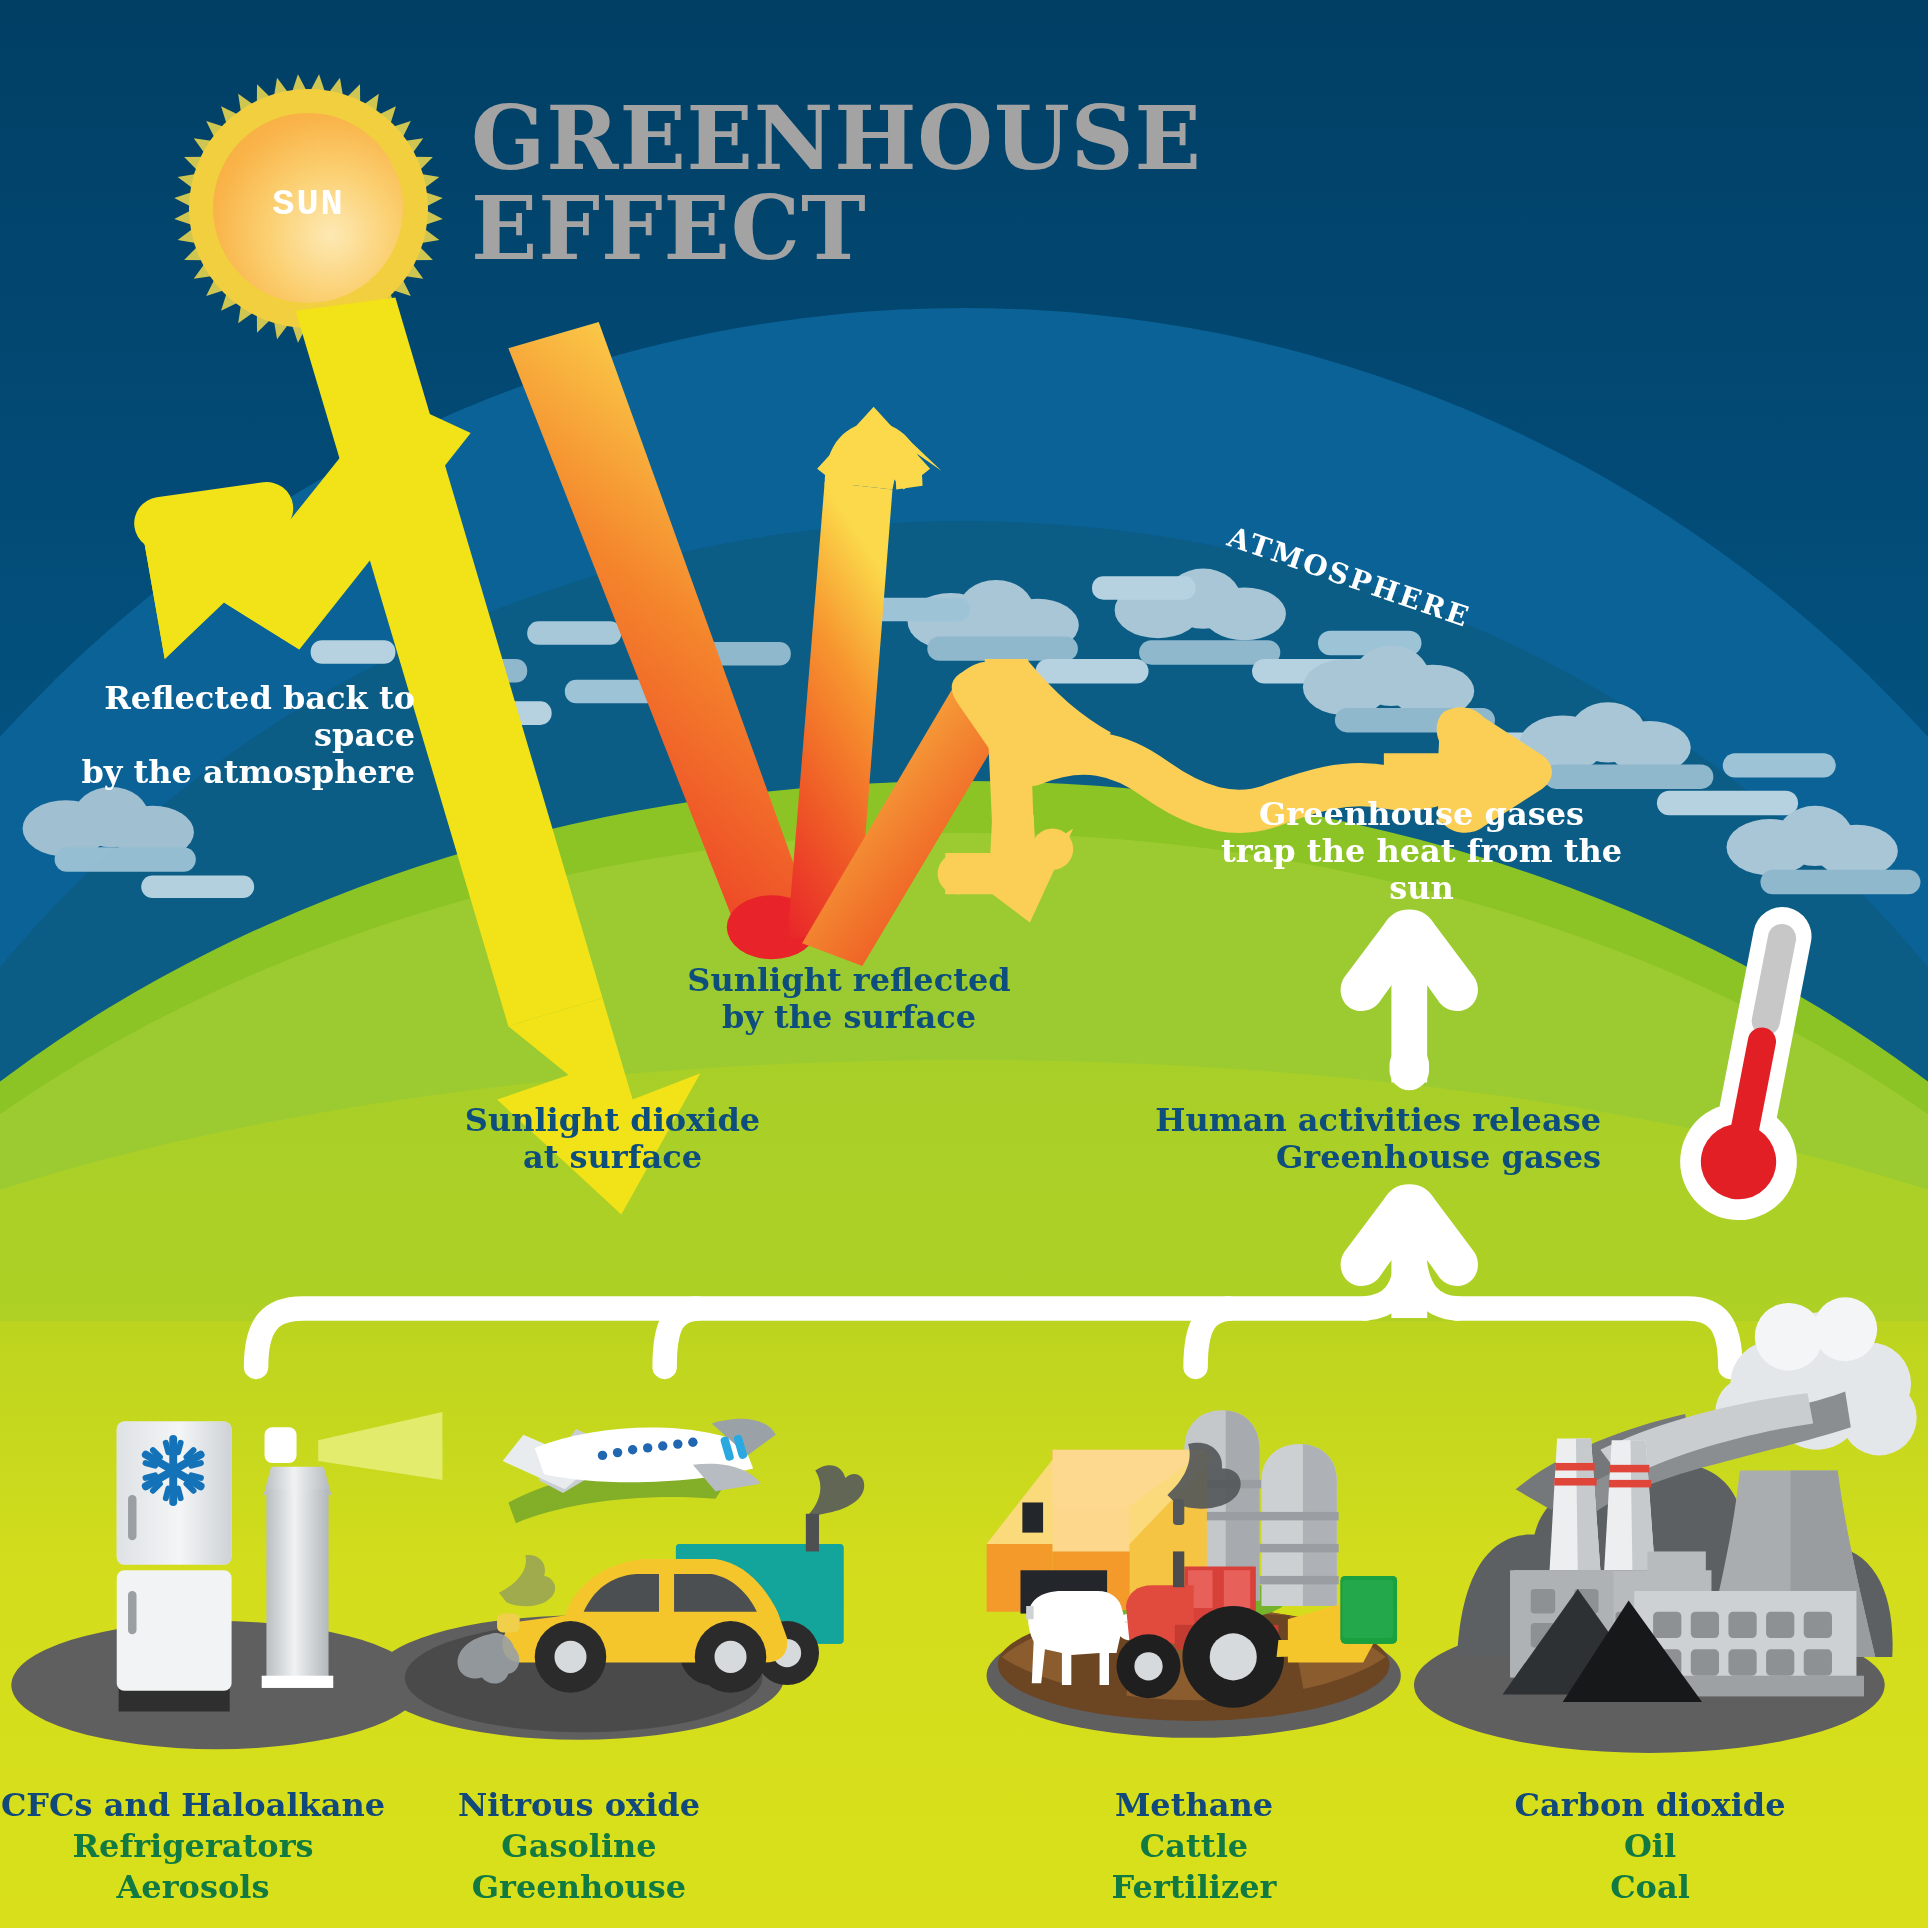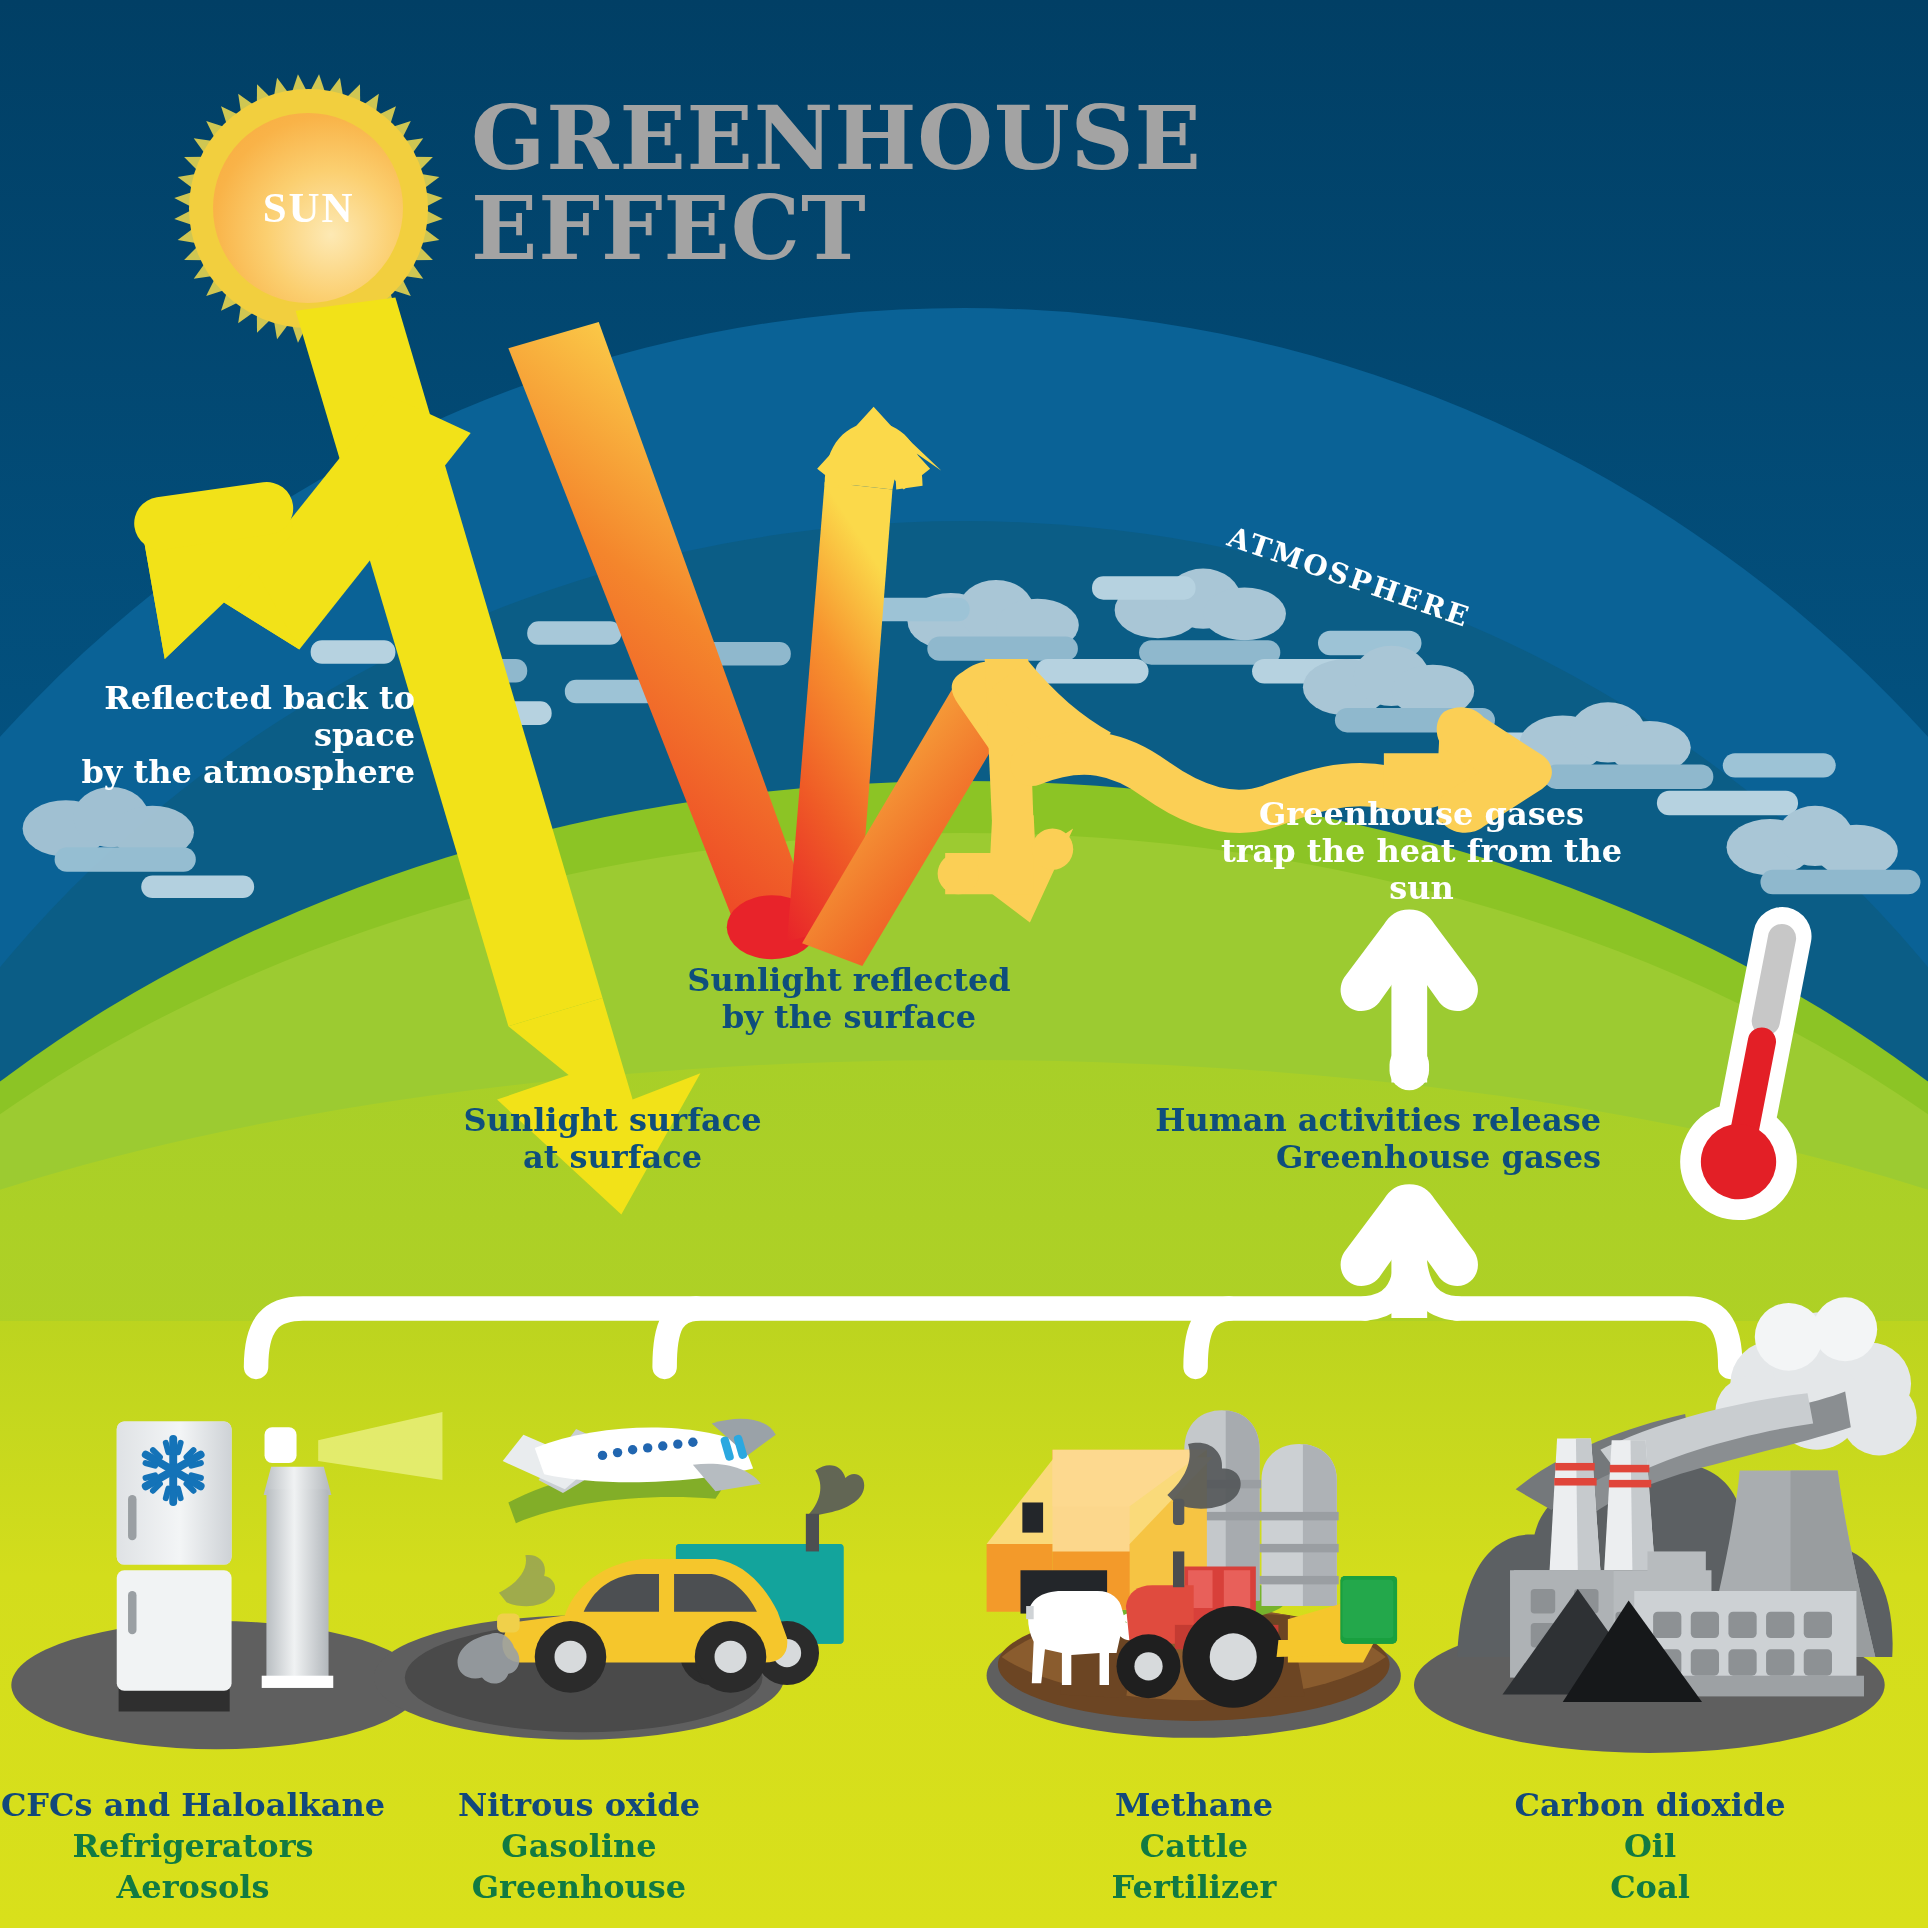--- a/index.html
+++ b/index.html
@@ -50,22 +50,22 @@
   .sun-ring{
     position:absolute;left:17px;top:17px;width:239px;height:239px;border-radius:50%;
     background:#f2cf3e;
   }
   .sun-core{
     position:absolute;left:41px;top:41px;width:190px;height:190px;border-radius:50%;
     background:radial-gradient(circle at 62% 64%, #fde9b4 0%, #fbcf70 38%, #f9b348 70%, #f8a93c 100%);
   }
   .sun-label{
     position:absolute;left:0;right:0;top:111px;text-align:center;
-    color:#fff;font-weight:bold;font-size:43px;letter-spacing:1.9px;
-    font-family:Liberation Serif, serif;
+    color:#fff;font-weight:bold;font-size:37px;letter-spacing:1.9px;
+    font-family:Liberation Mono, monospace;
   }
 
   
   .title{
     position:absolute;left:471px;top:94px;width:989px;
     color:#a3a3a3;font-weight:bold;line-height:1.03;
     font-size:87px;letter-spacing:0.9px;
   }
   .title .l2{display:block;}
 
@@ -587,21 +587,21 @@
     <span>Greenhouse gases</span><br>
     <span>trap the heat from the sun</span>
   </div>
 
   <div class="lbl navy t-surface-refl">
     <span>Sunlight reflected</span><br>
     <span>by the surface</span>
   </div>
 
   <div class="lbl navy t-absorbed">
-    <span>Sunlight surface</span><br>
+    <span>Sunlight dioxide</span><br>
     <span>at surface</span>
   </div>
 
   <div class="lbl navy t-human">
     <span>Human activities release</span><br>
     <span>Greenhouse gases</span>
   </div>
 
   <div class="cat cat1" style="left: -52px; top: 1785px;">
     <span class="hd">CFCs and Haloalkane</span>

